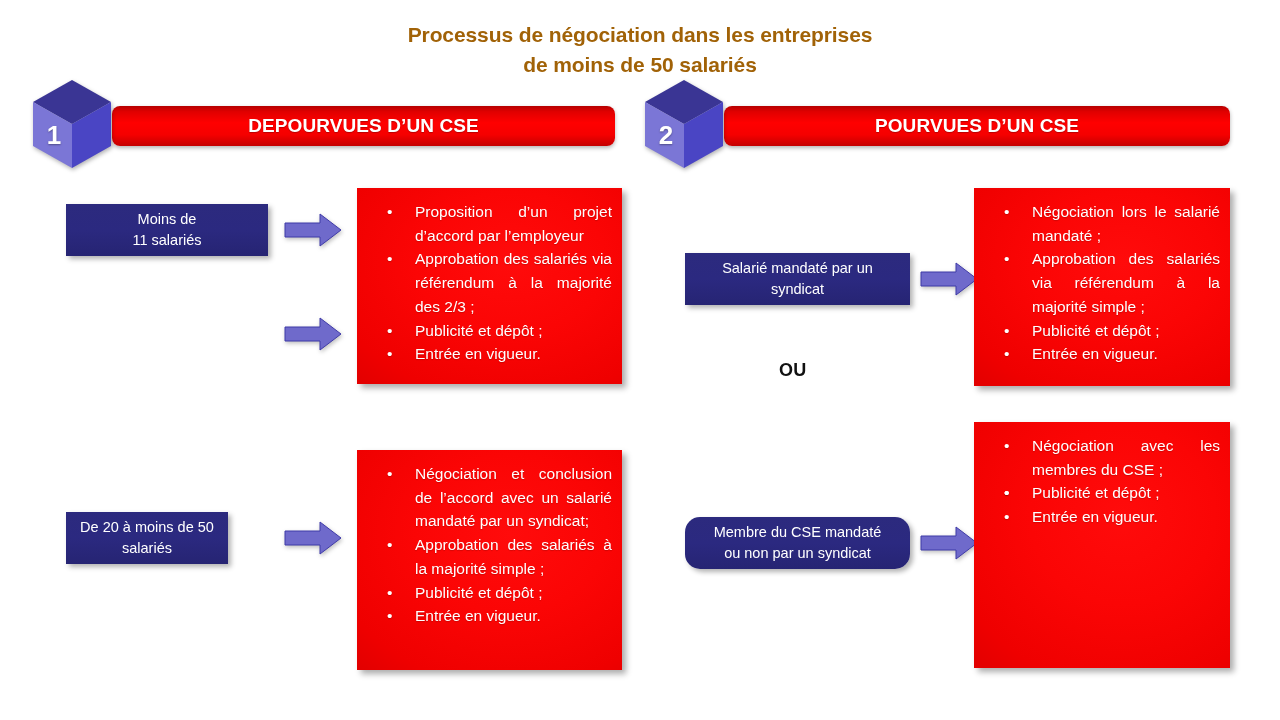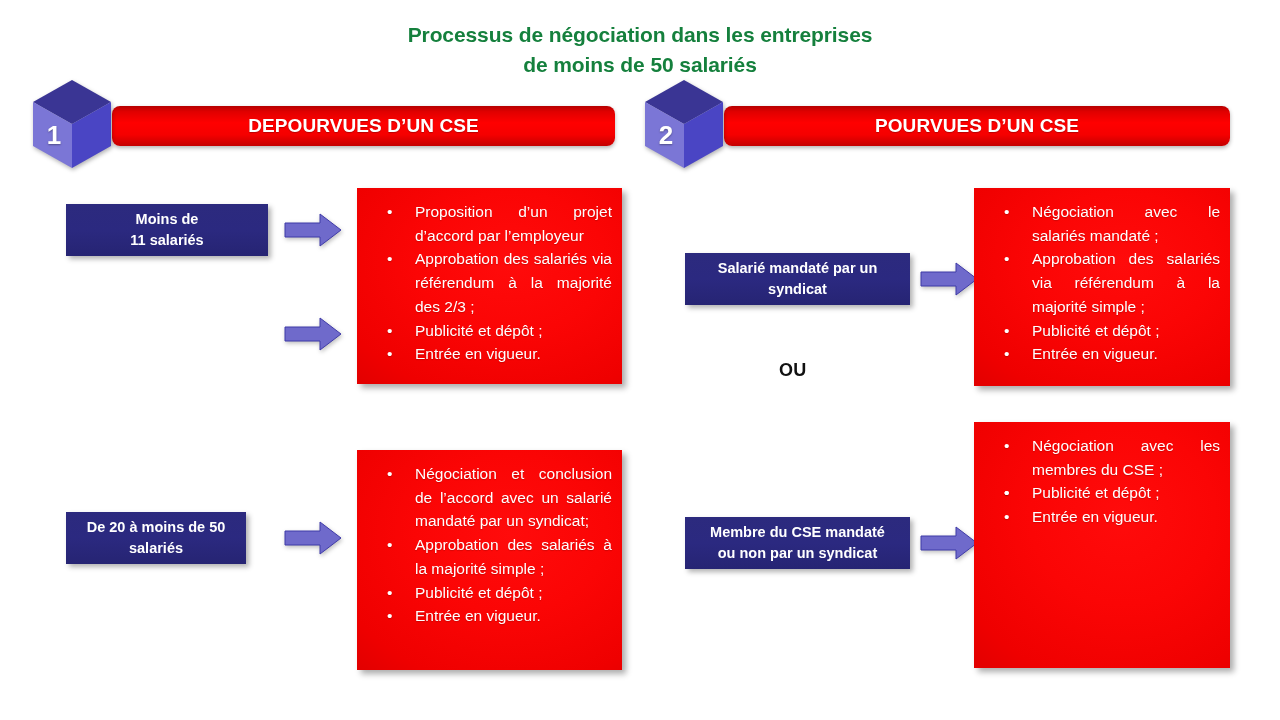--- a/index.html
+++ b/index.html
@@ -22,21 +22,21 @@
 
   
   .title {
     position: absolute;
     left: 320px;
     top: 20px;
     width: 640px;
     text-align: center;
     font-size: 21px;
     font-weight: bold;
-    color: #15803d;
+    color: #a16207;
     line-height: 1.42;
     letter-spacing: -0.1px;
   }
 
   
   .banner {
     position: absolute;
     height: 40px;
     background: linear-gradient(to bottom,
                 #b50000 0%,
@@ -82,21 +82,21 @@
     line-height: 1;
     text-shadow: 0 1px 2px rgba(0,0,0,0.35);
   }
 
   
   .bluebox {
     position: absolute;
     background: linear-gradient(to bottom, #2c2a7e 0%, #2b2980 50%, #262473 100%);
     color: #ffffff;
     font-size: 14.5px;
-    font-weight: bold;
+    font-weight: normal;
     line-height: 1.45;
     display: flex;
     align-items: center;
     justify-content: center;
     text-align: center;
     padding: 4px 12px;
     box-sizing: border-box;
     box-shadow: 3px 3px 5px rgba(0,0,0,0.30);
   }
 
@@ -190,21 +190,21 @@
       <polygon points="2,24 41,46 41,90 2,68" fill="#7b76d6"></polygon>
       <polygon points="80,24 80,68 41,90 41,46" fill="#4a45c4"></polygon>
     </svg>
     <div class="cube-number">2</div>
   </div>
 
   <div class="bluebox" style="left:66px; top:204px; width:202px; height:52px; white-space:pre-line;">Moins de
 11 salariés</div>
 
 
-  <div class="bluebox" style="left:66px; top:512px; width:180px; height:52px; white-space:pre-line;">De 20 à moins de 50
+  <div class="bluebox" style="left:66px; top:512px; width:162px; height:52px; white-space:pre-line;">De 20 à moins de 50
 salariés</div>
 
   <div class="arrow" style="left:284px; top:213px;">
     <svg width="58" height="34" viewBox="0 0 58 34" xmlns="http://www.w3.org/2000/svg">
       <polygon points="1,10 36,10 36,1 57,17 36,33 36,24 1,24" fill="#6f6acb" stroke="#3f3aa8" stroke-width="1"></polygon>
     </svg>
   </div>
 
   <div class="arrow" style="left:284px; top:317px;">
     <svg width="58" height="34" viewBox="0 0 58 34" xmlns="http://www.w3.org/2000/svg">
@@ -256,42 +256,42 @@
       <li>
         <span class="bullet">•</span>
         <span class="txt">Entrée en vigueur.</span>
       </li>
     </ul>
   </div>
 
   <div class="bluebox" style="left:685px; top:253px; width:225px; height:52px; white-space:pre-line;">Salarié mandaté par un
 syndicat</div>
 
-  <div class="bluebox" style="left:685px; top:517px; width:225px; height:52px; white-space:pre-line;">Membre du CSE mandaté
+  <div class="bluebox" style="left:685px; top:517px; width:225px; height:52px; white-space:pre-line;border-radius:15px;">Membre du CSE mandaté
 ou non par un syndicat</div>
 
   <div class="arrow" style="left:920px; top:262px;">
     <svg width="58" height="34" viewBox="0 0 58 34" xmlns="http://www.w3.org/2000/svg">
       <polygon points="1,10 36,10 36,1 57,17 36,33 36,24 1,24" fill="#6f6acb" stroke="#3f3aa8" stroke-width="1"></polygon>
     </svg>
   </div>
 
   <div class="arrow" style="left:920px; top:526px;">
     <svg width="58" height="34" viewBox="0 0 58 34" xmlns="http://www.w3.org/2000/svg">
       <polygon points="1,10 36,10 36,1 57,17 36,33 36,24 1,24" fill="#6f6acb" stroke="#3f3aa8" stroke-width="1"></polygon>
     </svg>
   </div>
 
   <div class="ou" style="left:779px; top:360px;">OU</div>
 
   <div class="redbox" style="left:974px; top:188px; width:256px; height:198px;">
     <ul>
       <li>
         <span class="bullet">•</span>
-        <span class="txt">Négociation avec le salariés mandaté ;</span>
+        <span class="txt">Négociation lors le salarié mandaté ;</span>
       </li>
       <li>
         <span class="bullet">•</span>
         <span class="txt">Approbation des salariés via référendum à la majorité simple ;</span>
       </li>
       <li>
         <span class="bullet">•</span>
         <span class="txt">Publicité et dépôt ;</span>
       </li>
       <li>

